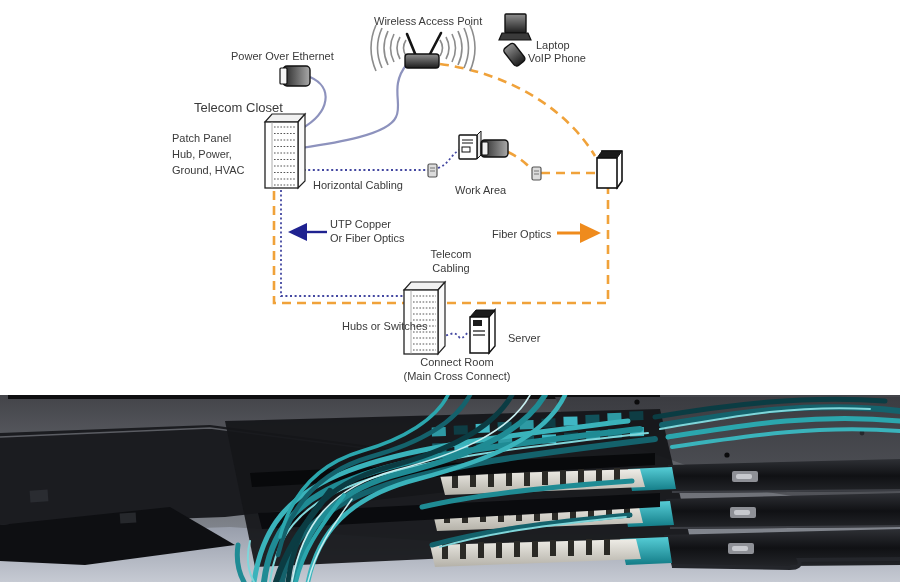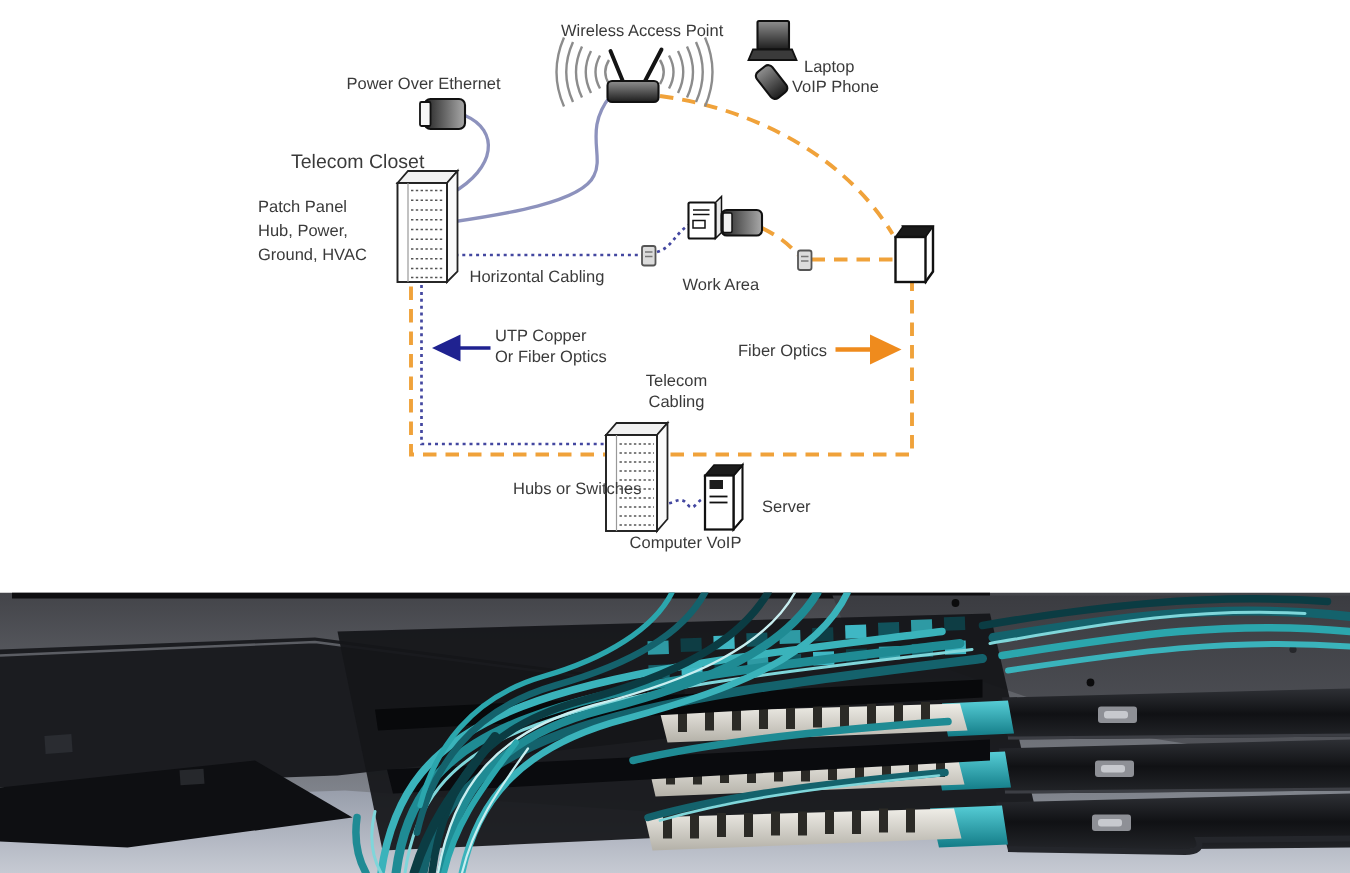--- a/index.html
+++ b/index.html
@@ -185,21 +185,22 @@
       <div>Or Fiber Optics</div>
     </div>
     <div class="lbl" style="left:492px;top:227px;">Fiber Optics</div>
     <div class="lbl center" style="left:405px;top:247px;width:92px;">
       <div>Telecom</div>
       <div>Cabling</div>
     </div>
     <div class="lbl" style="left:307px;top:319px;padding-left:35px;">Hubs or Switches</div>
     <div class="lbl" style="left:508px;top:331px;">Server</div>
     <div class="lbl center" style="left:377px;top:355px;width:160px;">
-      <div>Computer VoIP</div>
+      <div>Connect Room</div>
+      <div>(Main Cross Connect)</div>
     </div>
   </div>
 
   <div class="photo">
     <svg width="900" height="187" viewBox="0 0 900 187">
       <defs>
         <linearGradient id="pBg" x1="0" y1="0" x2="0" y2="1">
           <stop offset="0" stop-color="#434449"></stop>
             <stop offset="0.6" stop-color="#75787f"></stop>
           <stop offset="1" stop-color="#9aa0ab"></stop>

